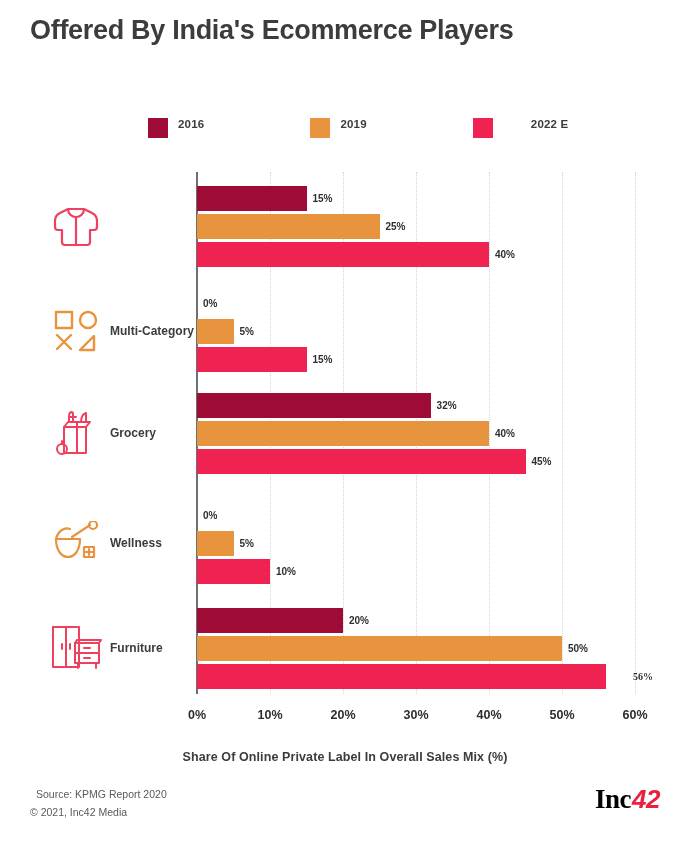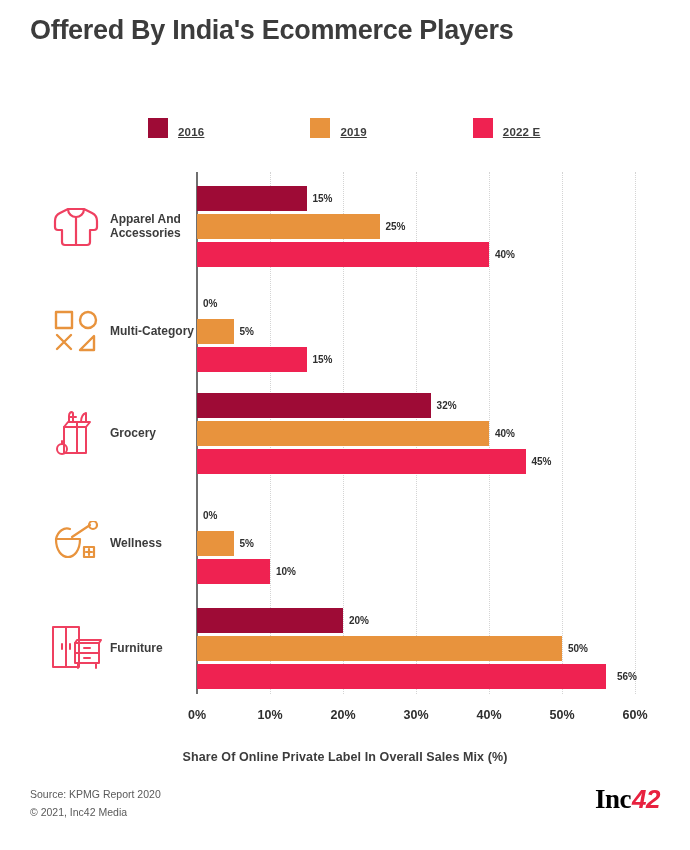--- a/index.html
+++ b/index.html
@@ -35,25 +35,24 @@
   
   .legend {
     position: absolute;
     left: 148px;
     top: 118px;
     display: flex;
     align-items: center;
   }
   .legend-item {
     display: flex;
-    align-items: flex-end;
+    align-items: flex-start;
     margin-right: 106px;
-    text-decoration: underline;
-  }
-  .legend-item:last-child { margin-right: 0; }
+  }
+  .legend-item:last-child { margin-right: 0; gap: 28px; }
   .legend-swatch {
     width: 20px;
     height: 20px;
     margin-right: 10px;
   }
   .legend-label {
     font-size: 11.5px;
     font-weight: bold;
     color: #3c3c3c;
     letter-spacing: 0.2px;
@@ -162,21 +161,21 @@
   
   .footer {
     position: absolute;
     left: 0;
     bottom: 0;
     width: 690px;
     height: 70px;
   }
   .footer-source {
     position: absolute;
-    left: 30px;
+    left: 36px;
     top: 8px;
     font-size: 10.5px;
     color: #5a5a5a;
   }
   .footer-copy {
     position: absolute;
     left: 30px;
     top: 26px;
     font-size: 10.5px;
     color: #5a5a5a;
@@ -232,21 +231,20 @@
     <div class="gridline" style="left: 562px;"></div>
     <div class="gridline" style="left: 635px;"></div>
     <div class="group" style="top: 8px; height: 96px;">
       <div class="group-icon">
         <svg width="50" height="44" viewBox="0 0 50 44" fill="none" stroke="#ef4060" stroke-width="2.2" stroke-linejoin="round">
           <path d="M17 5 L9 9 C5 11 4 13 4 17 L4 23 C4 25 5 26 7 26 L11 26 L11 38 C11 40 12 41 14 41 L36 41 C38 41 39 40 39 38 L39 26 L43 26 C45 26 46 25 46 23 L46 17 C46 13 45 11 41 9 L33 5 Z"></path>
           <path d="M17 5 C17 10 21 13 25 13 C29 13 33 10 33 5"></path>
           <path d="M25 13 L25 41"></path>
         </svg>
       </div>
-      <div class="group-label">Apparel And Accessories</div>
       <div class="bar-row" style="top: 7.5px; width: 478px;">
         <div class="bar" style="width: 109.5px; background: rgb(158, 11, 54);"></div>
         <span class="bar-value" style="left: 115.5px;">15%</span>
       </div>
       <div class="bar-row" style="top: 35.5px; width: 478px; padding-left: 22px;">
         <div class="bar" style="width: 182.5px; background: rgb(232, 147, 61);"></div>
         <span class="bar-value" style="left: 188.5px;">25%</span>
       </div>
       <div class="bar-row" style="top: 63.5px; width: 478px;">
         <div class="bar" style="width: 292px; background: rgb(239, 34, 81);"></div>
@@ -343,21 +341,21 @@
       <div class="bar-row" style="top: 7.5px; width: 478px;">
         <div class="bar" style="width: 146px; background: rgb(158, 11, 54);"></div>
         <span class="bar-value" style="left: 152px;">20%</span>
       </div>
       <div class="bar-row" style="top: 35.5px; width: 478px;">
         <div class="bar" style="width: 365px; background: rgb(232, 147, 61);"></div>
         <span class="bar-value" style="left: 371px;">50%</span>
       </div>
       <div class="bar-row" style="top: 63.5px; width: 478px;">
         <div class="bar" style="width: 408.8px; background: rgb(239, 34, 81);"></div>
-        <span class="bar-value" style="left: 420px;">56%</span>
+        <span class="bar-value" style="left: 436px; font-family: Liberation Serif, serif;">56%</span>
       </div>
     </div>
   </div>
 
 <div class="xaxis" id="xaxis">
     <div class="xtick" style="left: 197px;">0%</div>
     <div class="xtick" style="left: 270px;">10%</div>
     <div class="xtick" style="left: 343px;">20%</div>
     <div class="xtick" style="left: 416px;">30%</div>
     <div class="xtick" style="left: 489px;">40%</div>

